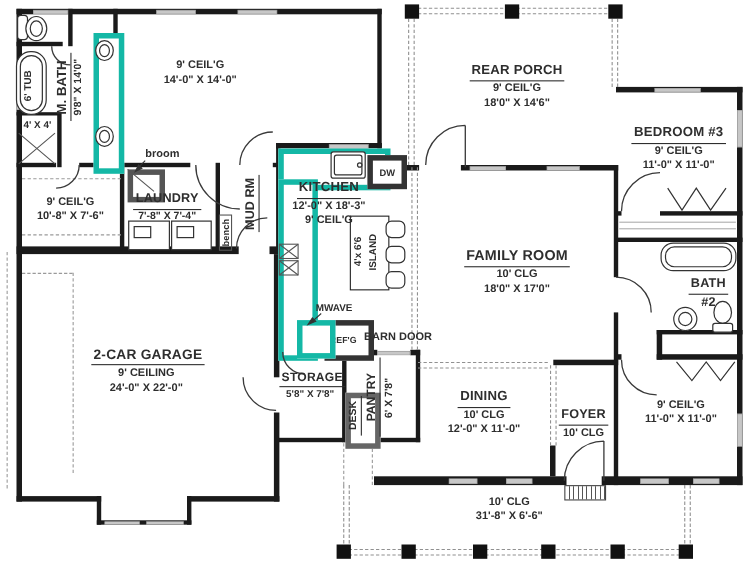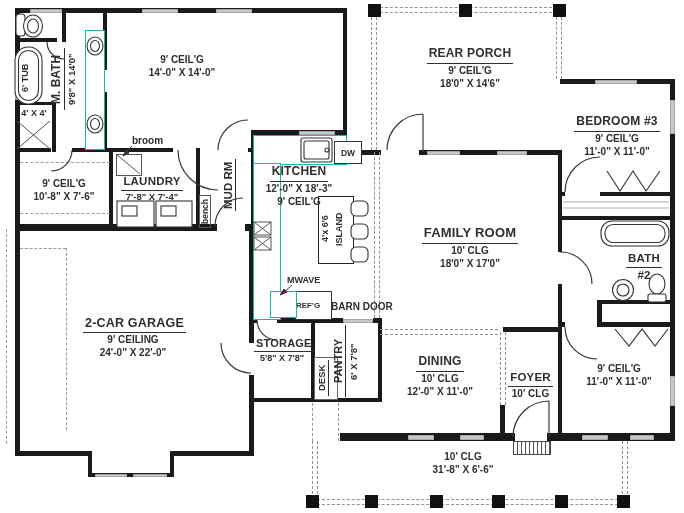--- a/index.html
+++ b/index.html
@@ -5,21 +5,21 @@
   html,body{margin:0;padding:0;background:#fff;}
   body{width:684px;height:513px;overflow:hidden;font-family:"Liberation Sans",sans-serif;}
   .plan{position:relative;width:684px;height:513px;background:#fff;}
   .w{position:absolute;background:#1a1a1a;}
   .win{position:absolute;background:#c7c7c7;box-shadow:inset 0 0 0 0.5px #8a8a8a;}
   .post{position:absolute;width:13px;height:13px;background:#111;}
   .dd-h{position:absolute;height:4px;border-top:1px dashed #909090;border-bottom:1px dashed #909090;}
   .dd-v{position:absolute;width:4px;border-left:1px dashed #909090;border-right:1px dashed #909090;}
   .d-h{position:absolute;height:0;border-top:1px dashed #9a9a9a;}
   .d-v{position:absolute;width:0;border-left:1px dashed #9a9a9a;}
-  .box{position:absolute;border:1px solid #14b8a6;background:#fff;}
+  .box{position:absolute;border:5px solid #14b8a6;background:#fff;}
   .box2{position:absolute;border:1.5px solid #222;background:#fff;}
   .steps{position:absolute;border:1px solid #444;background:repeating-linear-gradient(90deg,#fff 0 3px,#555 3px 4px);}
   .rlabel{position:absolute;text-align:center;color:#2e2e2e;line-height:1.3;}
   .rname{display:inline-block;font-size:12px;font-weight:700;letter-spacing:.2px;border-bottom:1.3px solid #2e2e2e;padding:0 2px 1px;white-space:nowrap;}
   .rline{display:block;font-size:10px;font-weight:600;white-space:nowrap;}
   .slabel{position:absolute;font-size:9.5px;font-weight:600;color:#2e2e2e;white-space:nowrap;}
   .vlabel{position:absolute;writing-mode:vertical-rl;transform:rotate(180deg);text-align:center;font-weight:700;color:#2e2e2e;white-space:nowrap;}
   .vlabel.u{border-left:1.3px solid #2e2e2e;padding-left:1px;}
   .vlabel.boxed{border:1px solid #555;font-weight:600;}
   svg.overlay{position:absolute;left:0;top:0;}
@@ -203,21 +203,21 @@
       <path d="M 132 146 L 125 153" fill="none"></path>
       <polygon points="123,156 129,153 126,150" fill="#333"></polygon>
     </g>
   </svg>
 
   <div class="rlabel" style="left:112px;top:53px;width:140px">
     <span class="rline">9' CEIL'G</span>
     <span class="rline">14'-0" X 14'-0"</span>
   </div>
 
-  <div class="rlabel" style="left:400px;top:42px;width:140px">
+  <div class="rlabel" style="left:400px;top:53px;width:140px">
     <span class="rname">REAR PORCH</span>
     <span class="rline">9' CEIL'G</span>
     <span class="rline">18'0" X 14'6"</span>
   </div>
 
   <div class="rlabel" style="left:562px;top:110px;width:110px">
     <span class="rname">BEDROOM #3</span>
     <span class="rline">9' CEIL'G</span>
     <span class="rline">11'-0" X 11'-0"</span>
   </div>

